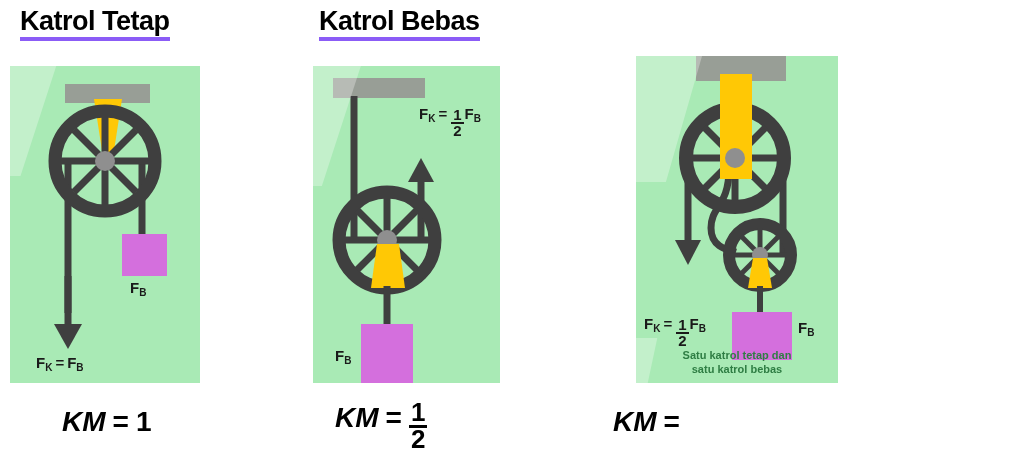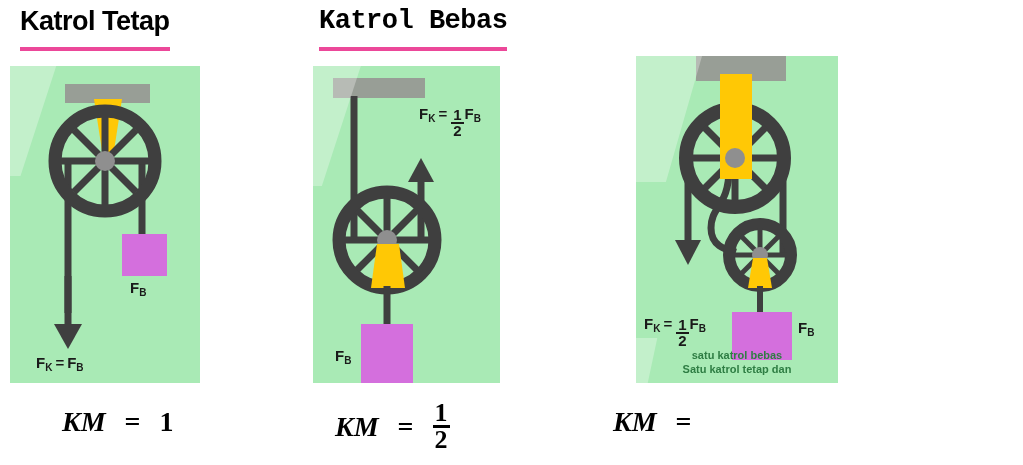--- a/index.html
+++ b/index.html
@@ -13,46 +13,45 @@
   .stage{position:absolute;left:0;top:0;width:1023px;height:465px;}
 
   .title{
     position:absolute;
     font-family:"Liberation Sans", sans-serif;
     font-weight:bold;
     font-size:27px;
     color:#000000;
     letter-spacing:-0.5px;
     white-space:nowrap;
-    border-bottom:4px solid #ec4899;
-    padding-bottom:11px;
+    border-bottom:4px solid #8b5cf6;
+    padding-bottom:1px;
     line-height:30px;
   }
 
   .green{
     position:absolute;
     background:#a9eab5;
     overflow:hidden;
   }
   .gloss{
     position:absolute;
     background:rgba(255,255,255,0.30);
     pointer-events:none;
   }
 
   .km{
     position:absolute;
-    font-family:Liberation Serif, serif;
+    font-family:Liberation Sans, sans-serif;
     font-weight:bold;
     font-size:28px;
     color:#000;
     white-space:nowrap;
     display:flex;
-    align-items:center;
-    gap:19px;
+    gap:7px;
   }
   .km .sym{font-style:italic;}
   .km .eq{font-style:normal;}
   .km .val{font-style:normal;}
   .km .frac{
     display:inline-flex;
     flex-direction:column;
     align-items:center;
     font-style:normal;
     line-height:0.92;
@@ -158,21 +157,21 @@
         <span class="sub">B</span>
     </div>
   </div>
 
   <div class="km" style="left:62px;top:406px;">
     <span class="sym">KM</span>
     <span class="eq">=</span>
     <span class="val">1</span>
   </div>
 
-  <div class="title" style="left:319px;top:6px;font-family:Liberation Mono, monospace;">Katrol Bebas</div>
+  <div class="title" style="left:319px;top:6px;">Katrol Bebas</div>
 
   <div class="green" style="left:313px;top:66px;width:187px;height:317px;">
     <div class="gloss" style="left:-40px;top:-10px;width:70px;height:130px;transform:skewX(-18deg);"></div>
 
     <svg width="187" height="317" viewBox="0 0 187 317">
 
       <rect x="20" y="12" width="92" height="20" fill="#989e96"></rect>
 
       <path d="M41,30 L41,174" stroke="#3f3f3f" stroke-width="7" fill="none"></path>
 
@@ -296,22 +295,22 @@
       <span>F</span>
         <span class="sub">B</span>
     </div>
 
     <div class="flabel" style="left:162px;top:263px;">
       <span>F</span>
         <span class="sub">B</span>
     </div>
 
     <div class="caption" style="left:0px;top:292px;width:202px;">
+      <div>Satu katrol tetap dan</div>
       <div>satu katrol bebas</div>
-      <div>Satu katrol tetap dan</div>
     </div>
   </div>
 
   <div class="km" style="left:613px;top:406px;">
     <span class="sym">KM</span>
     <span class="eq">=</span>
   </div>
 
 </div>
 

